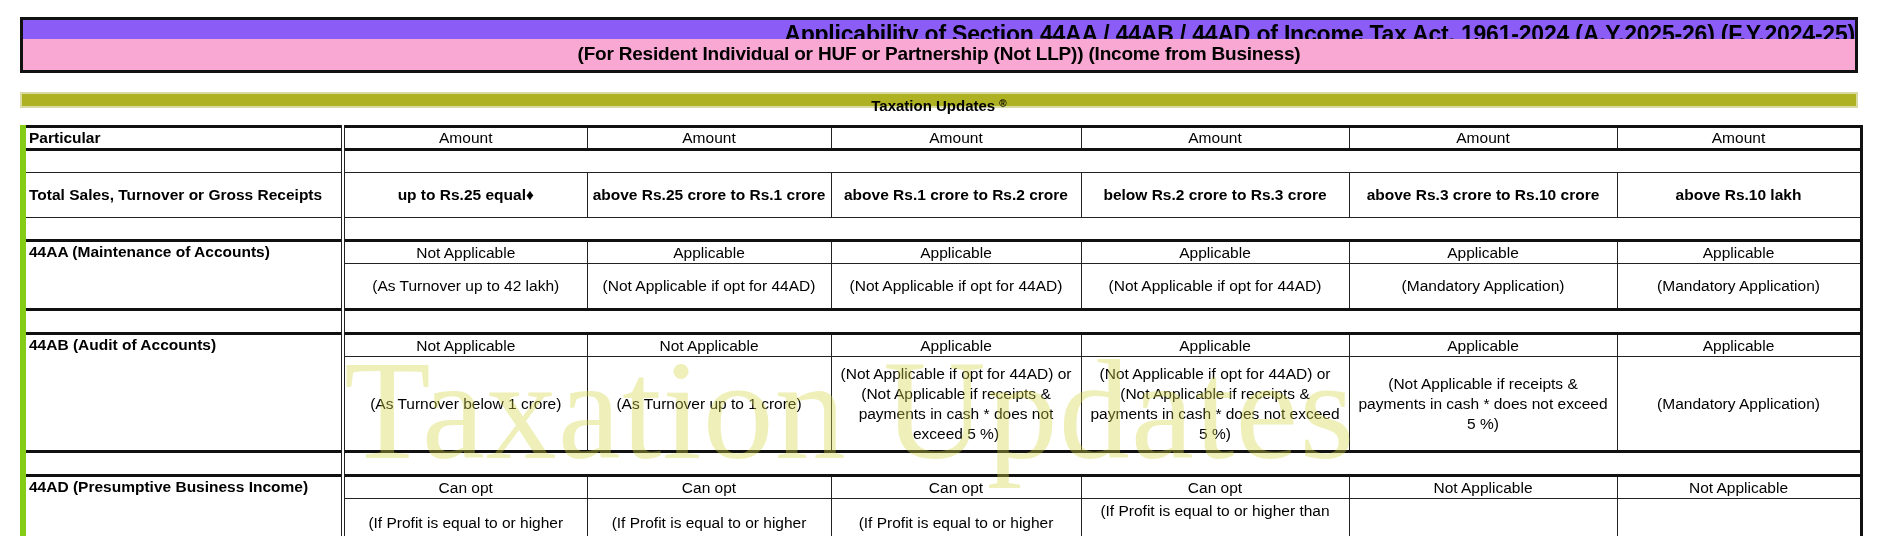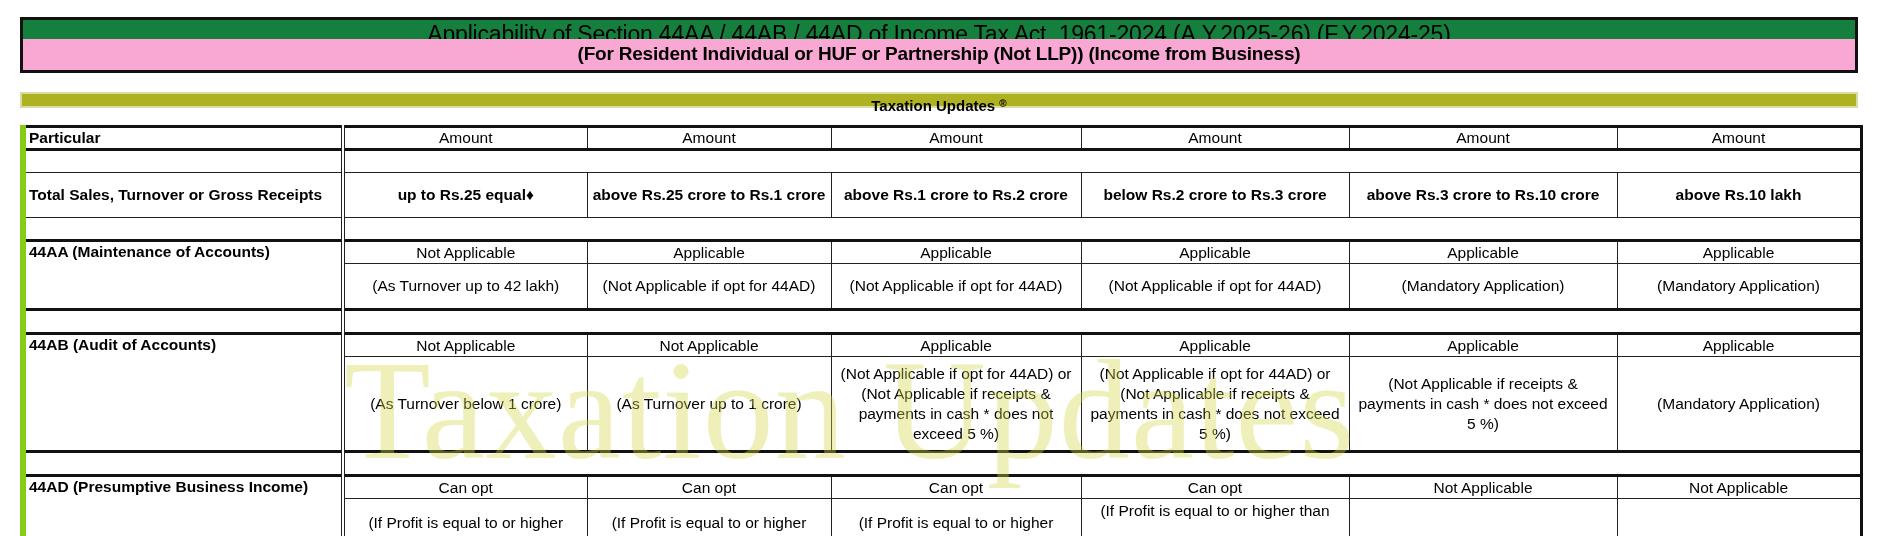--- a/index.html
+++ b/index.html
@@ -1,20 +1,20 @@
 <!DOCTYPE html>
 <html><head>
   <meta charset="utf-8">
   <style>
     html, body { margin: 0; padding: 0; background: #ffffff; }
     body { width: 1880px; height: 536px; overflow: hidden; position: relative;
            font-family: "Liberation Sans", "DejaVu Sans", sans-serif; color: #000; }
     .band { position: absolute; left: 20px; width: 1838px; box-sizing: border-box; text-align: center; }
-    .title-band { top: 17px; height: 34px; background: #15803d; border: 3px solid #111;
-                  font-weight: normal; font-size: 23px; line-height: 28px; letter-spacing: -0.2px; }
+    .title-band { top: 17px; height: 34px; background: #8b5cf6; border: 3px solid #111;
+                  font-weight: bold; font-size: 23px; line-height: 28px; letter-spacing: -0.2px; text-align: right; }
     .subtitle-band { top: 39px; height: 34px; background: #f9a8d4; border: 3px solid #111; border-top: none;
                   font-weight: bold; font-size: 19px; line-height: 30px; letter-spacing: -0.2px; }
     .brand-band { top: 92px; height: 16px; background: #ADB122; border: 2px solid #d9dba0;
                   font-weight: bold; font-size: 15px; line-height: 20px; }
     .brand-band sup { font-size: 10px; vertical-align: 4px; }
 
     table.grid { position: absolute; left: 20px; top: 125px; width: 1838px; border-collapse: collapse;
                  table-layout: fixed; font-size: 15.5px; }
     table.grid td { border: 1px solid #222; padding: 0 4px; text-align: center; vertical-align: middle;
                     line-height: 20px; overflow: hidden; }

